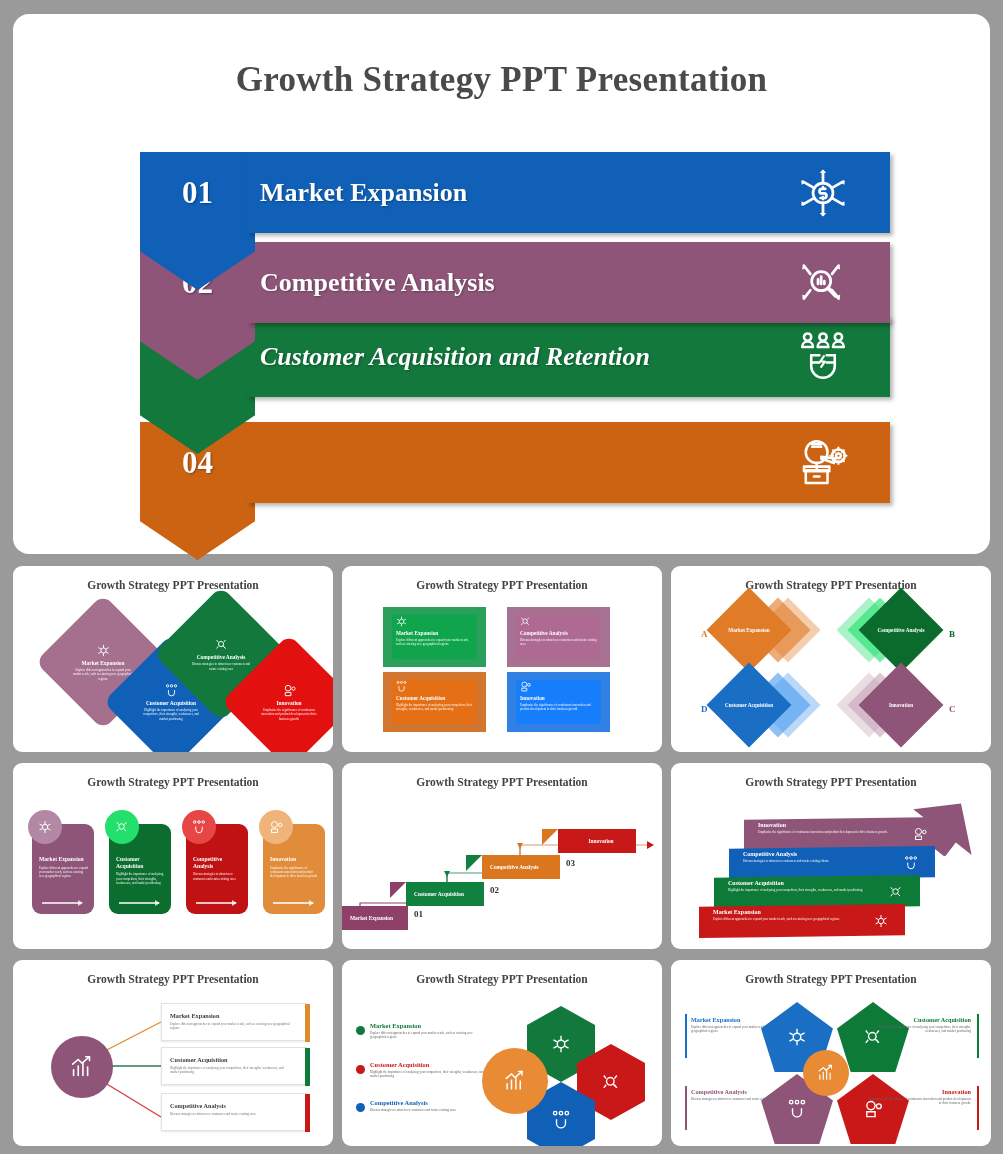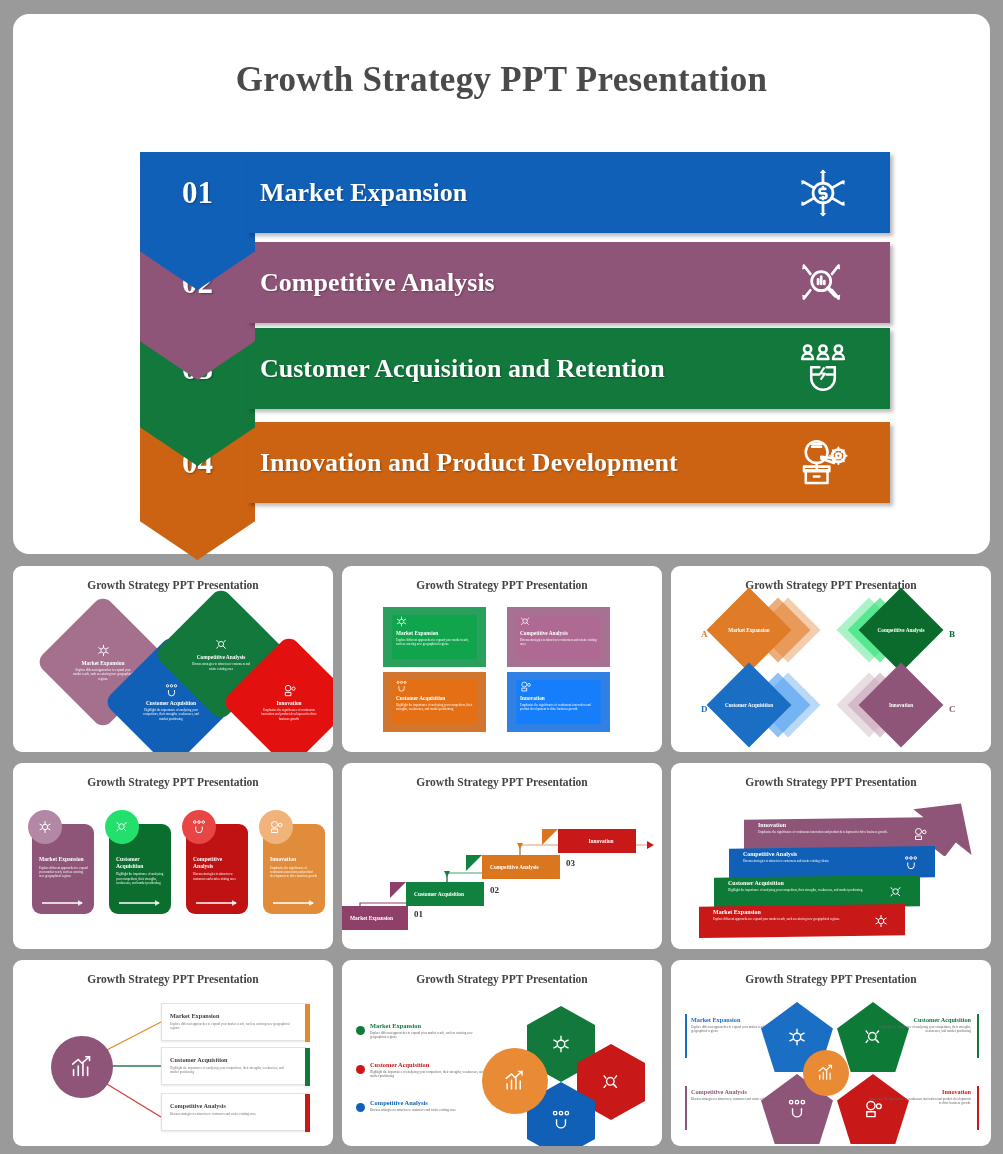--- a/index.html
+++ b/index.html
@@ -49,21 +49,21 @@
     text-shadow: 1px 1px 2px rgba(0,0,0,.30);
     white-space: nowrap;
   }
   .arow .ico {
     position: absolute; right: 38px; top: 12px; width: 58px; height: 58px; z-index: 3;
   }
   .arow .ico svg { width: 100%; height: 100%; display: block; }
 
   .r1 { top: 0;   z-index: 4; }
   .r2 { top: 90px;  z-index: 3; }
-  .r3 { top: 176px; z-index: 2; }
+  .r3 { top: 164px; z-index: 2; font-style: italic; }
   .r4 { top: 270px; z-index: 1; }
 
   
   .grid {
     position: absolute; left: 13px; top: 566px;
     width: 977px; display: grid;
     grid-template-columns: repeat(3, 320px);
     grid-auto-rows: 186px;
     gap: 11px 9px;
   }
@@ -223,21 +223,20 @@
             <path d="M19 30h9M36 30h9"></path>
             <path d="M33 31l-4 6h5l-4 6" stroke-width="2.4"></path>
           </svg>
         </div>
       </div>
 
       <div class="arow r4">
         <div class="chev" style="background:#CC6312"></div>
         <div class="bar" style="background:#CC6312"></div>
         <div class="num">04</div>
-        <div class="lbl">Innovation and Product Development</div>
         <div class="ico">
           <svg viewBox="0 0 64 64" fill="none" stroke="#fff" stroke-width="2.8" stroke-linecap="round" stroke-linejoin="round">
             <circle cx="25" cy="20" r="12"></circle>
             <path d="M20 11h10M20 14h10"></path>
             <path d="M25 32v6"></path>
             <path d="M30 25l16 2M30 27l14 5"></path>
             <circle cx="49" cy="24" r="7"></circle>
               <circle cx="49" cy="24" r="2.6"></circle>
             <path d="M49 15v3M49 30v3M40 24h3M55 24h3M43 18l2 2M53 28l2 2M43 30l2-2M53 20l2-2" stroke-width="2.2"></path>
             <path d="M13 40h24v14H13z"></path>

